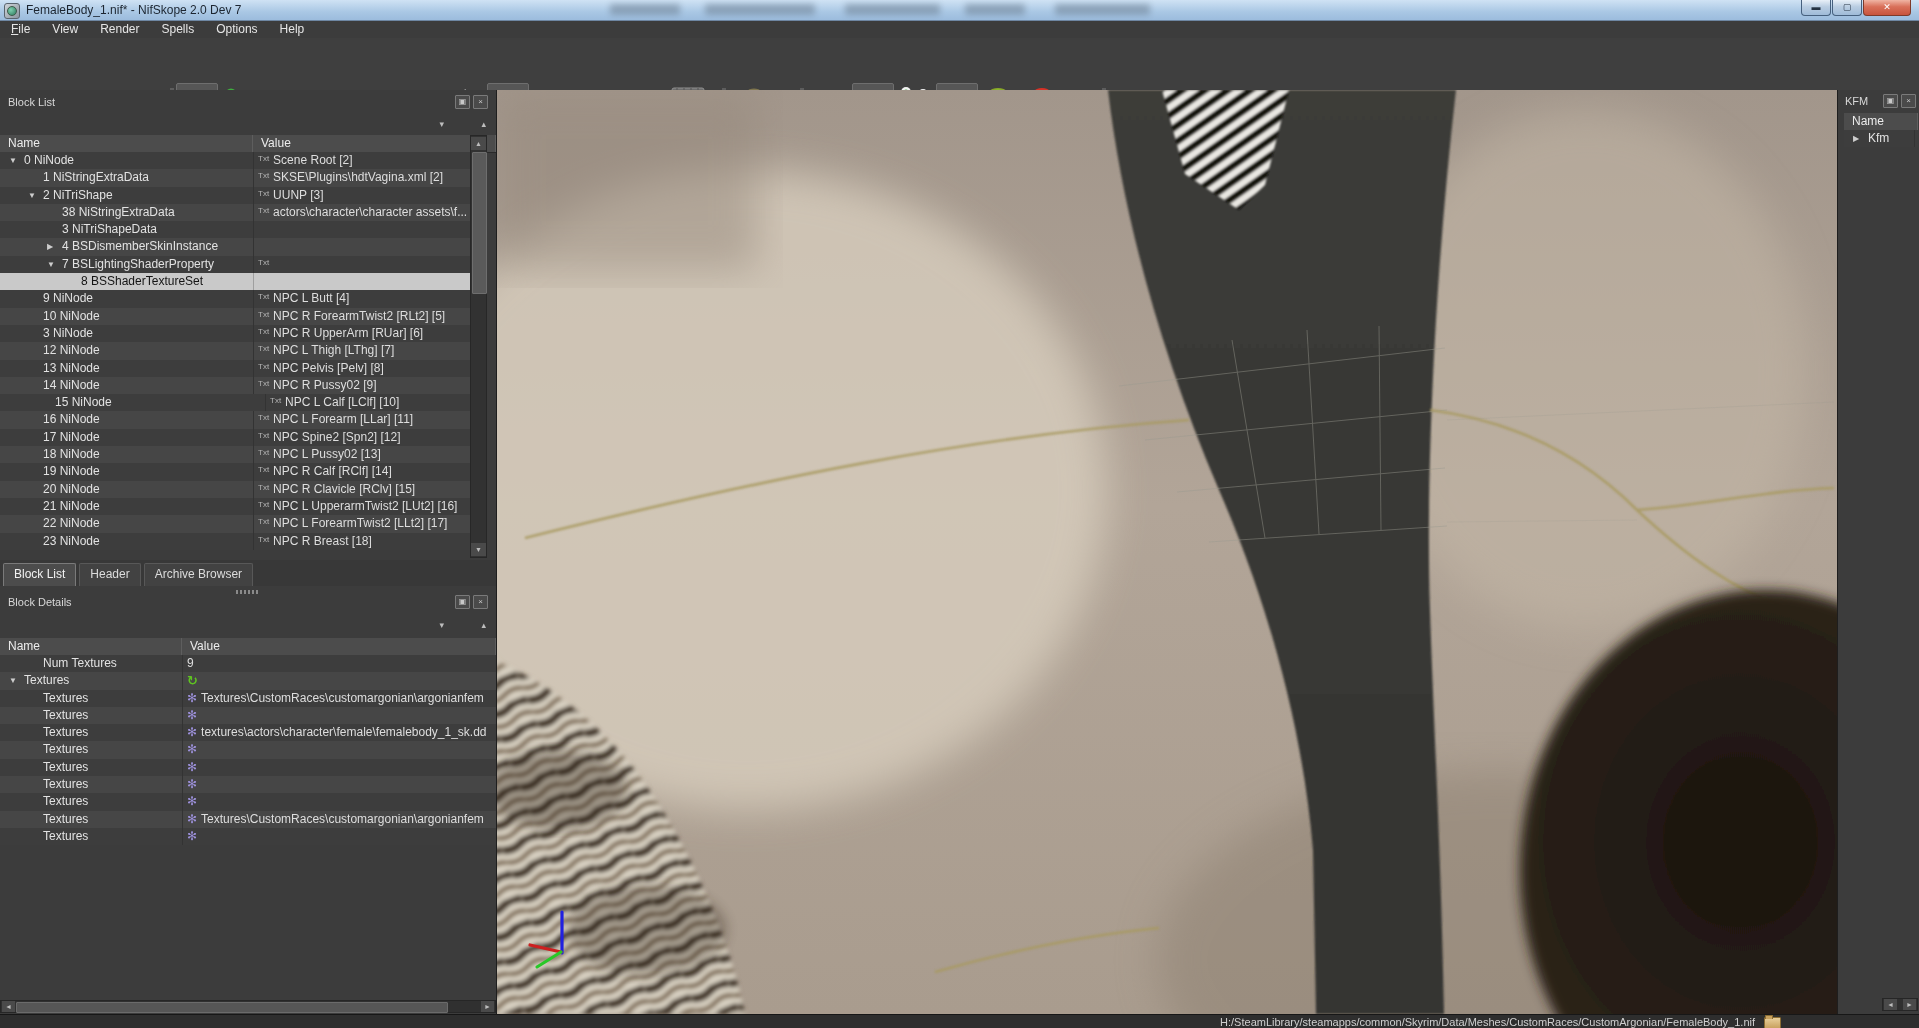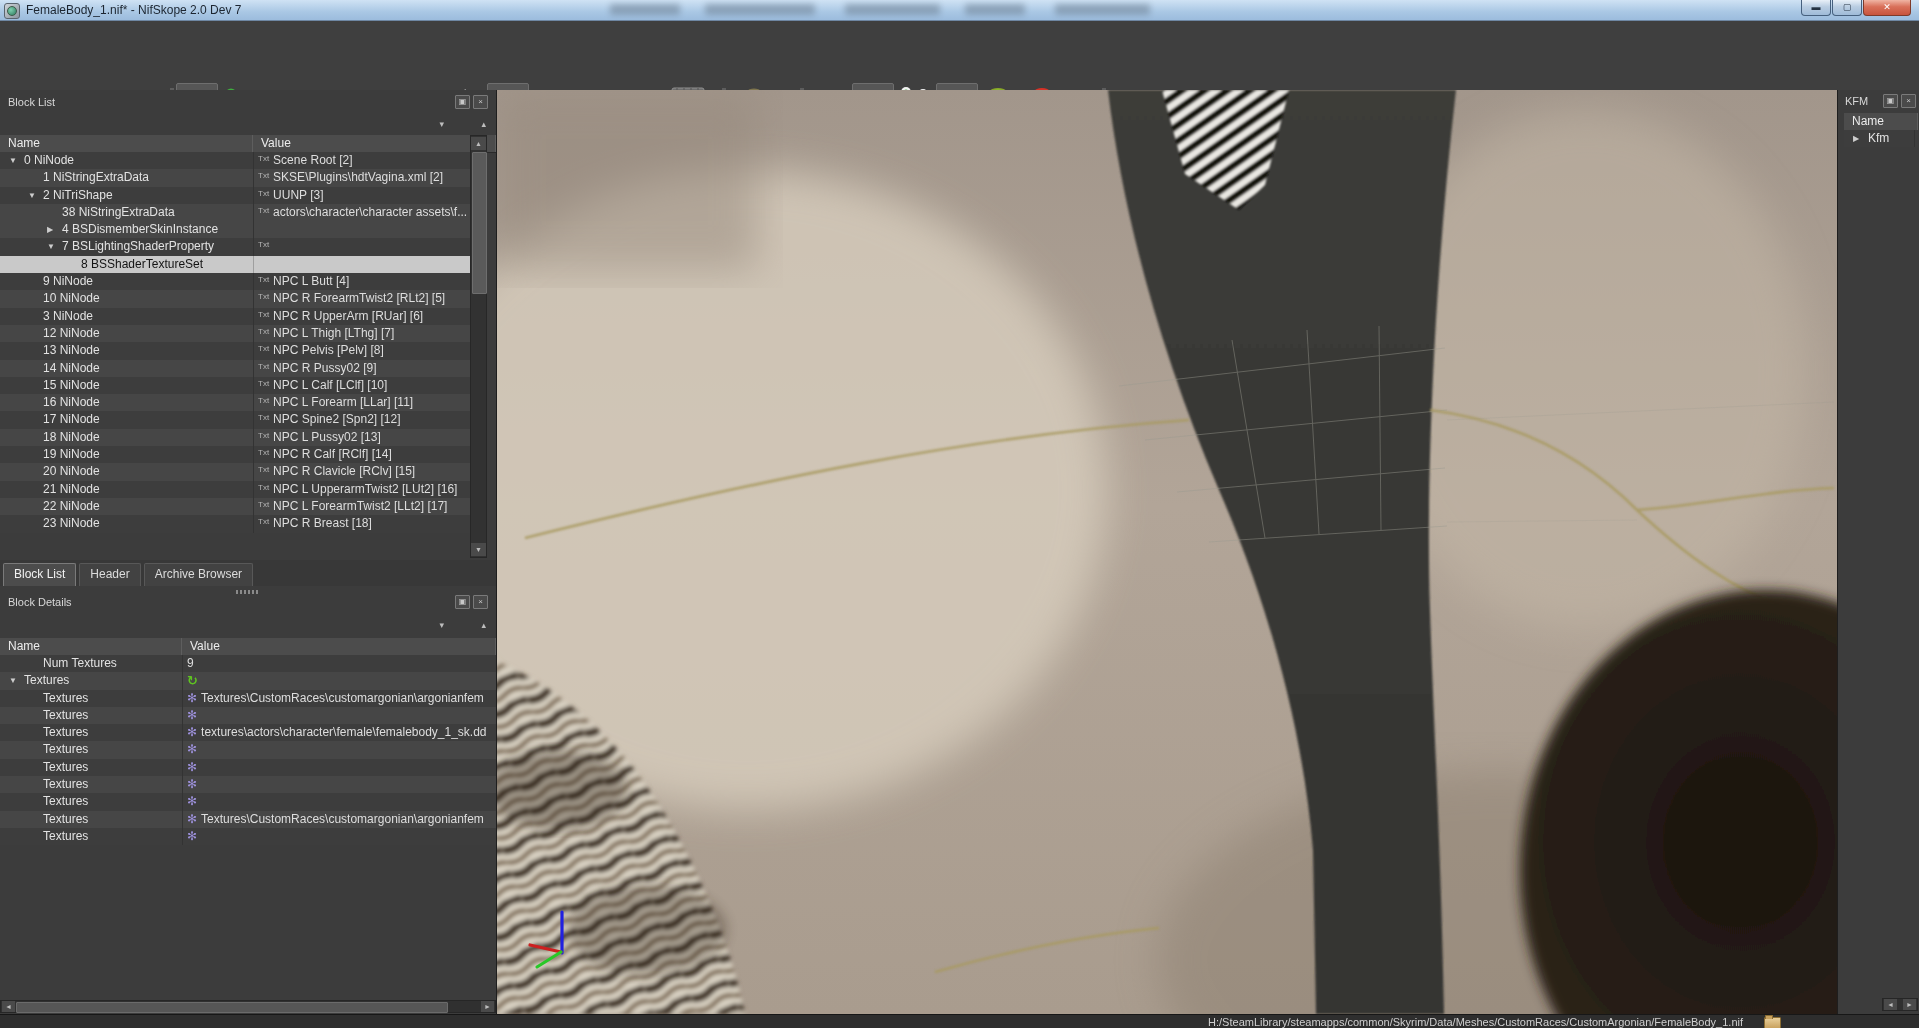--- a/index.html
+++ b/index.html
@@ -76,21 +76,21 @@
     border:1px solid #585858;border-bottom:none;border-radius:2px 2px 0 0;color:#dcdcdc;}
   .tab.active{background:#4c4c4c;border-color:#7a7a7a;color:#f2f2f2;}
   .splitdots{position:absolute;left:236px;top:500px;width:24px;height:4px;
     background:repeating-linear-gradient(90deg,#8a8a8a 0 2px,transparent 2px 4px);}
   
   #kfmpanel{position:absolute;left:1837px;top:90px;width:82px;height:924px;background:#3c3c3c;border-left:1px solid #1e1e1e;}
   
   #viewport{position:absolute;left:497px;top:90px;width:1340px;height:924px;background:#ab9e91;overflow:hidden;}
   
   #statusbar{position:absolute;left:0;top:1014px;width:1919px;height:14px;background:#2e2e2e;border-top:1px solid #171717;}
-  #statuspath{position:absolute;right:176px;top:1px;font-size:11px;color:#cfcfcf;}
+  #statuspath{position:absolute;right:164px;top:1px;font-size:11px;color:#cfcfcf;}
   #folderico{position:absolute;right:138px;top:2px;width:15px;height:10px;background:linear-gradient(#e8cf9a,#c9a25f);
     border:1px solid #8a6c33;border-radius:1px;}
   #folderico:before{content:"";position:absolute;left:0;top:-3px;width:6px;height:3px;background:#c9a25f;
     border:1px solid #8a6c33;border-bottom:none;border-radius:1px 1px 0 0;}
   svg{display:block;}
 </style>
 </head>
 <body>
 
 <div id="app">
@@ -103,20 +103,28 @@
     <div class="smudge" style="left:845px;width:95px;"></div>
     <div class="smudge" style="left:965px;width:60px;"></div>
     <div class="smudge" style="left:1055px;width:95px;"></div>
     <div id="winbtns">
       <div class="wbtn">▬</div>
       <div class="wbtn">▢</div>
       <div class="wbtn close">✕</div>
     </div>
   </div>
 
+  <div id="menubar">
+      <div class="menuitem"><u>F</u>ile</div>
+      <div class="menuitem">View</div>
+      <div class="menuitem">Render</div>
+      <div class="menuitem">Spells</div>
+      <div class="menuitem">Options</div>
+      <div class="menuitem">Help</div>
+    </div>
 
   <div id="toolbar">
     <div class="tico" style="left:8px;">
       <svg width="32" height="32" viewBox="0 0 32 32">
           <path d="M4 9 L14 7 L15 26 L6 28 Z" fill="#e8cfa8" stroke="#a98d5e"></path>
           <path d="M13 10 L26 9 L26 26 L15 26 Z" fill="#dcc093" stroke="#a98d5e"></path>
           <path d="M22 6 a7 7 0 1 0 4 11" fill="none" stroke="#2e8f8a" stroke-width="3"></path>
           <path d="M27 3 l1 7 -7 -1 z" fill="#2e8f8a"></path>
         </svg>
     </div>
@@ -367,20 +375,30 @@
           <div class="tcell tname" style="width: 253px;">
             <span class="tsp" style="width: 47px;"></span>
             <span class="tarrow"></span>
             <span class="ttext">38 NiStringExtraData</span>
           </div>
           <div class="tcell tval">
             <span class="vicon txt">Txt</span>
             <span class="vtext">actors\character\character assets\f...</span>
           </div>
         </div>
+        <div class="trow even">
+          <div class="tcell tname" style="width: 253px;">
+            <span class="tsp" style="width: 47px;"></span>
+            <span class="tarrow"></span>
+            <span class="ttext">3 NiTriShapeData</span>
+          </div>
+          <div class="tcell tval">
+            <span class="vtext"></span>
+          </div>
+        </div>
         <div class="trow odd">
           <div class="tcell tname" style="width: 253px;">
             <span class="tsp" style="width: 47px;"></span>
             <span class="tarrow">▶</span>
             <span class="ttext">4 BSDismemberSkinInstance</span>
           </div>
           <div class="tcell tval">
             <span class="vtext"></span>
           </div>
         </div>
@@ -465,21 +483,21 @@
             <span class="tsp" style="width: 28px;"></span>
             <span class="tarrow"></span>
             <span class="ttext">14 NiNode</span>
           </div>
           <div class="tcell tval">
             <span class="vicon txt">Txt</span>
             <span class="vtext">NPC R Pussy02 [9]</span>
           </div>
         </div>
         <div class="trow even">
-          <div class="tcell tname" style="width: 253px;">
+          <div class="tcell tname" style="width: 253px; padding-left: 12px;">
             <span class="tsp" style="width: 28px;"></span>
             <span class="tarrow"></span>
             <span class="ttext">15 NiNode</span>
           </div>
           <div class="tcell tval">
             <span class="vicon txt">Txt</span>
             <span class="vtext">NPC L Calf [LClf] [10]</span>
           </div>
         </div>
         <div class="trow odd">

